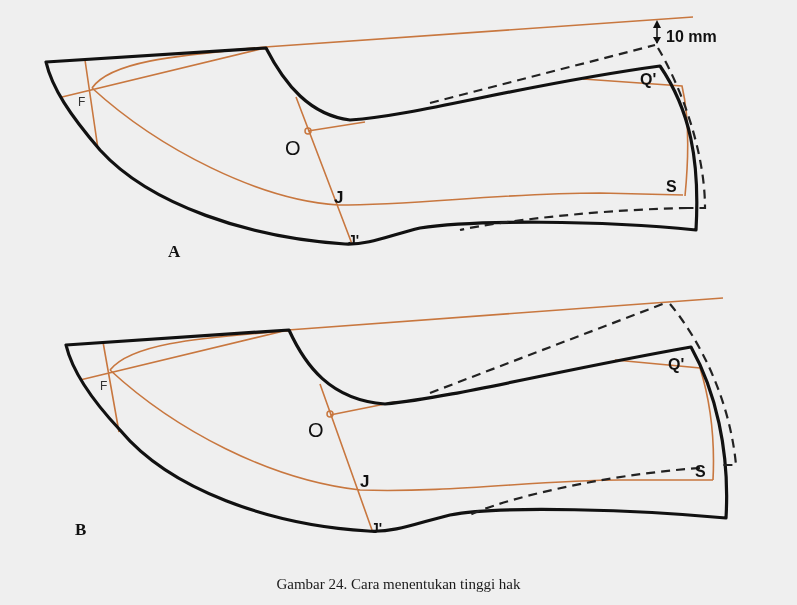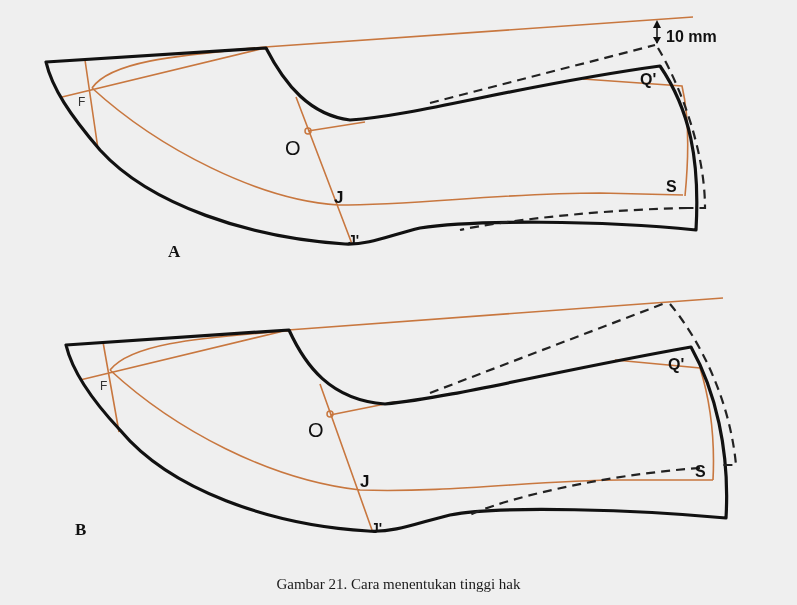--- a/index.html
+++ b/index.html
@@ -99,13 +99,13 @@
     <text class="pt-label" x="308" y="437" font-size="20" style="font-weight:normal">O</text>
     <text class="pt-label" x="360" y="487" font-size="17">J</text>
     <text class="pt-label" x="371" y="533" font-size="14">J'</text>
     <text class="pt-label" x="668" y="370" font-size="16">Q'</text>
     <text class="pt-label" x="695" y="477" font-size="16">S</text>
 
     <text class="fig-label" x="75" y="535">B</text>
   </g>
 </svg>
 
-<div class="caption">Gambar 21. Cara menentukan tinggi hak</div>
+<div class="caption">Gambar 24. Cara menentukan tinggi hak</div>
 
 </body></html>

